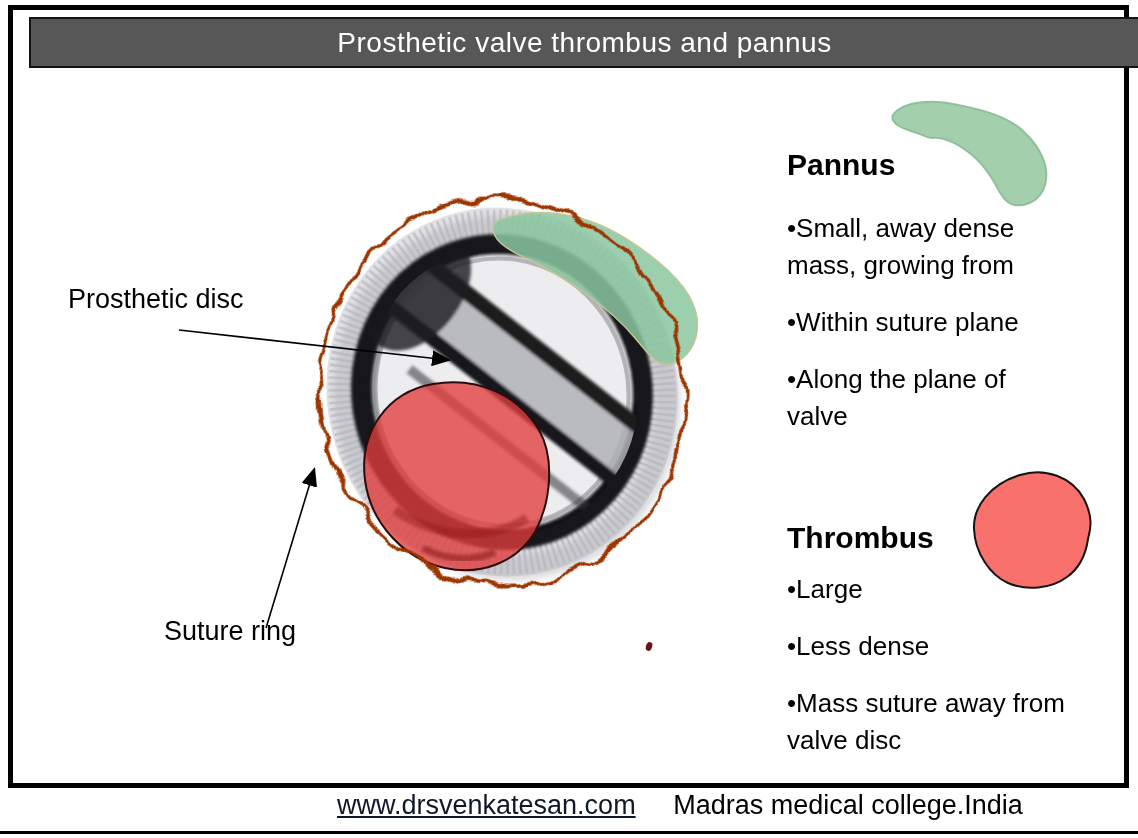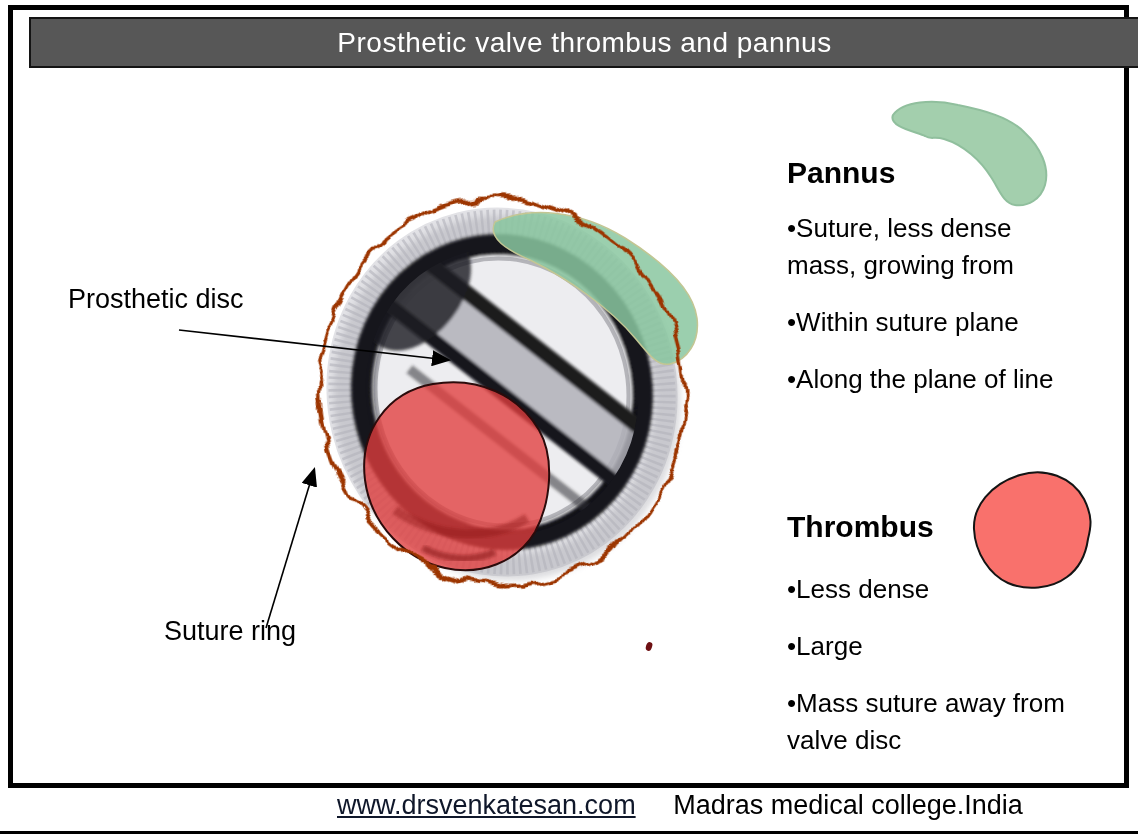--- a/index.html
+++ b/index.html
@@ -27,22 +27,22 @@
     color: #fff; font-size: 28px; letter-spacing: 0.5px;
   }
 
   
   .diag-label { position: absolute; font-size: 27px; color: #000; white-space: nowrap; }
   #label-bileaflet { left: 68px;  top: 284px; }
   #label-suture    { left: 164px; top: 616px; text-align: center; }
 
   
   .panel-heading { position: absolute; left: 787px; font-size: 30px; font-weight: bold; }
-  #pannus-heading   { top: 156px; }
-  #thrombus-heading { top: 510px; text-align: center; }
+  #pannus-heading   { top: 148px; }
+  #thrombus-heading { top: 521px; text-align: center; }
   .bullet-list {
     position: absolute; left: 787px; width: 282px;
     font-size: 26px; line-height: 37px;
     list-style: none; margin: 0; padding: 0;
   }
   #pannus-bullets   { top: 210px; }
   #thrombus-bullets { top: 571px; }
   .bullet-list li { margin: 0 0 20px 0; }
 
   
@@ -153,33 +153,33 @@
 
   <div id="red-speck"></div>
 
   <div class="panel-heading" id="pannus-heading">Pannus</div>
   <svg class="blob-icon" id="pannus-blob-icon" width="200" height="120" viewBox="0 0 200 120">
     <path d="M35,22 C45,8 75,6 100,12 C125,17 152,24 167,40 C182,54 192,74 187,92
              C183,106 170,114 157,112 C145,110 141,96 133,84 C123,68 106,52 86,46
              C76,43 73,47 67,43 C59,39 30,34 35,22 Z" fill="#a3cfad" stroke="#90bf9d" stroke-width="2"></path>
   </svg>
   <ul class="bullet-list" id="pannus-bullets">
-    <li>•Suture, less dense mass, growing from</li>
+    <li>•Small, away dense mass, growing from</li>
     <li>•Within suture plane</li>
-    <li>•Along the plane of line</li>
+    <li>•Along the plane of valve</li>
   </ul>
 
   <div class="panel-heading" id="thrombus-heading">Thrombus</div>
   <svg class="blob-icon" id="thrombus-blob-icon" width="140" height="130" viewBox="0 0 140 130">
     <path d="M60,10 C85,2 112,12 124,34 C133,52 131,62 128,74 C126,88 121,102 107,112
              C91,124 66,126 48,118 C30,110 15,88 14,64 C13,42 30,19 60,10 Z" fill="#f9716c" stroke="#141414" stroke-width="2"></path>
   </svg>
   <ul class="bullet-list" id="thrombus-bullets">
+    <li>•Large</li>
     <li>•Less dense</li>
-    <li>•Large</li>
     <li>•Mass suture away from valve disc</li>
   </ul>
 
   <div class="footer">
     <a>www.drsvenkatesan.com</a>
     <span class="college">Madras medical college.India</span>
   </div>
   <div class="bottom-rule"></div>
 
 </div>

